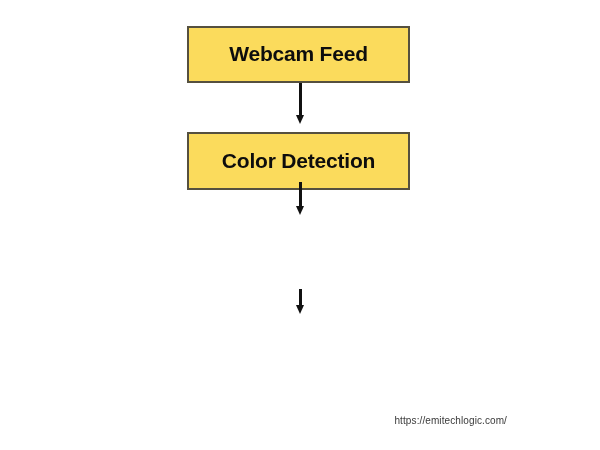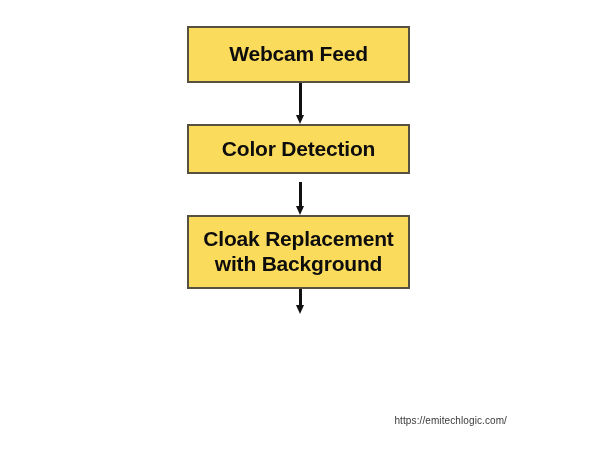--- a/index.html
+++ b/index.html
@@ -42,21 +42,21 @@
     font-weight: bold;
     font-size: 21px;
     line-height: 1.18;
     color: #0d0d0d;
     letter-spacing: -0.2px;
     white-space: pre-line;
     padding: 0 4px;
   }
 
   #node-0 { top: 26px;  height: 57px; }
-  #node-1 { top: 124px; height: 50px; }
+  #node-1 { top: 132px; height: 58px; }
   #node-2 { top: 215px; height: 74px; }
   #node-3 { top: 314px; height: 72px; }
 
   .connector {
     position: absolute;
     left: 296px;
     width: 9px;
   }
   .connector .stem {
     position: absolute;
@@ -111,24 +111,20 @@
 
   <div class="node" id="node-1">
     <span class="node-label">Color Detection</span>
   </div>
 
   <div class="connector" id="connector-1">
     <div class="stem"></div>
     <div class="head"></div>
   </div>
 
-  <div class="node" id="node-2">
-    <span class="node-label">Cloak Replacement
-with Background</span>
-  </div>
 
   <div class="connector" id="connector-2">
     <div class="stem"></div>
     <div class="head"></div>
   </div>
 
 
 </div>
 
 <div id="watermark">https://emitechlogic.com/</div>

